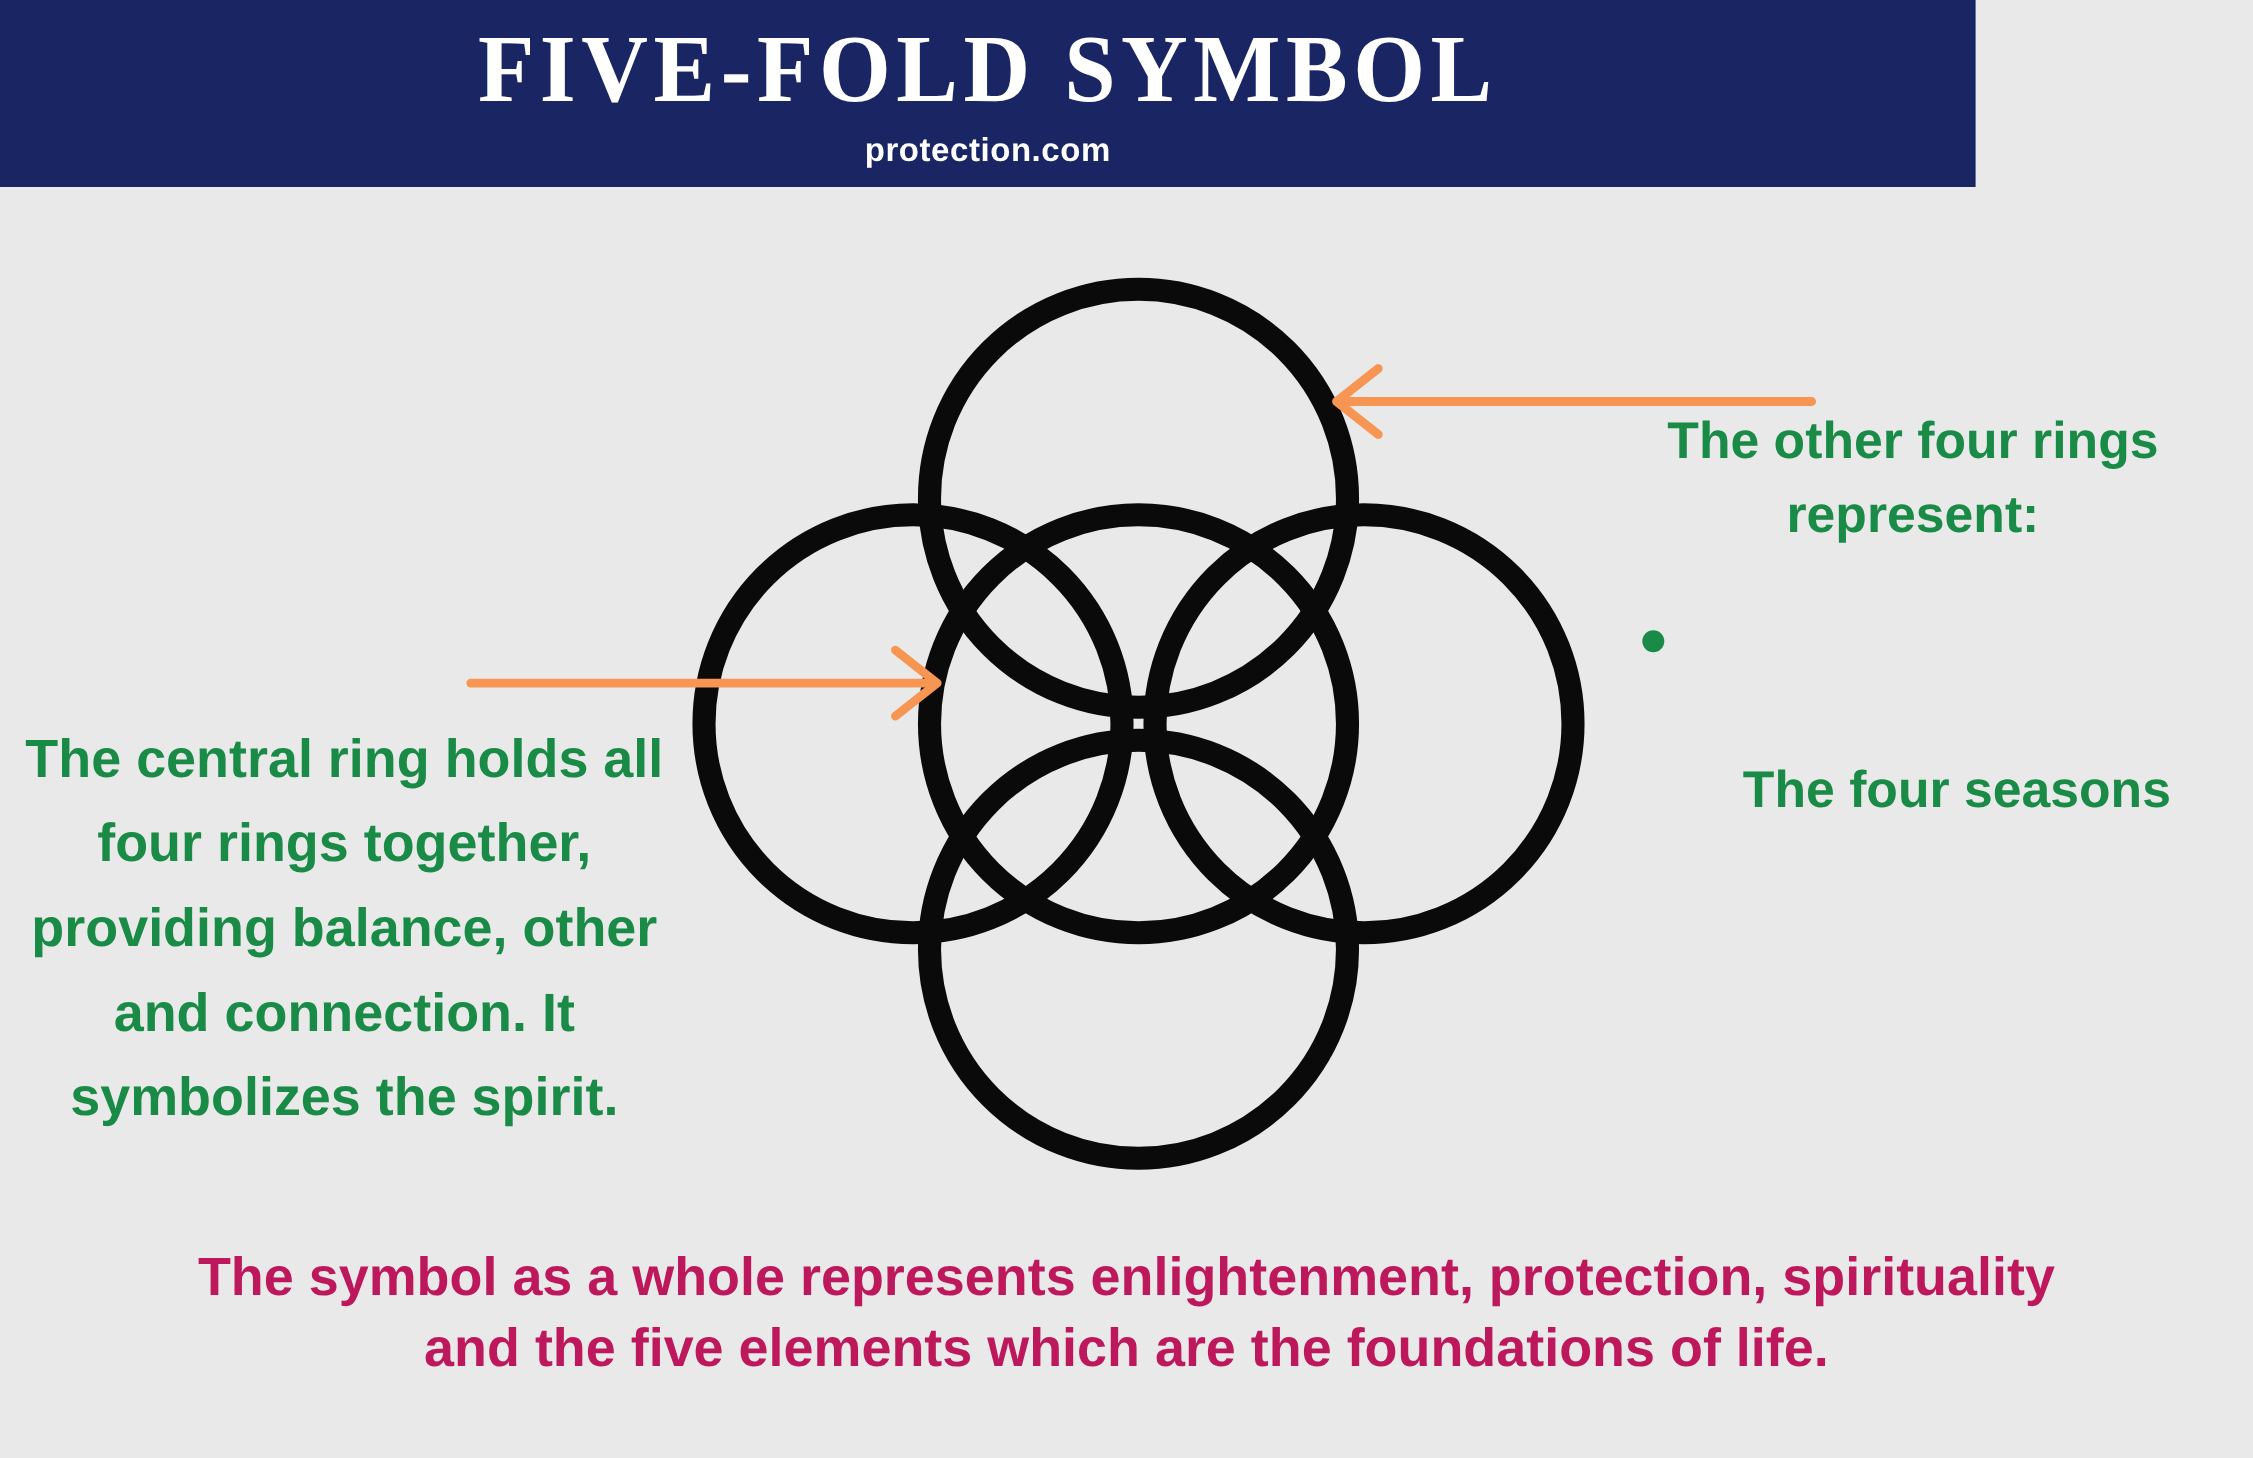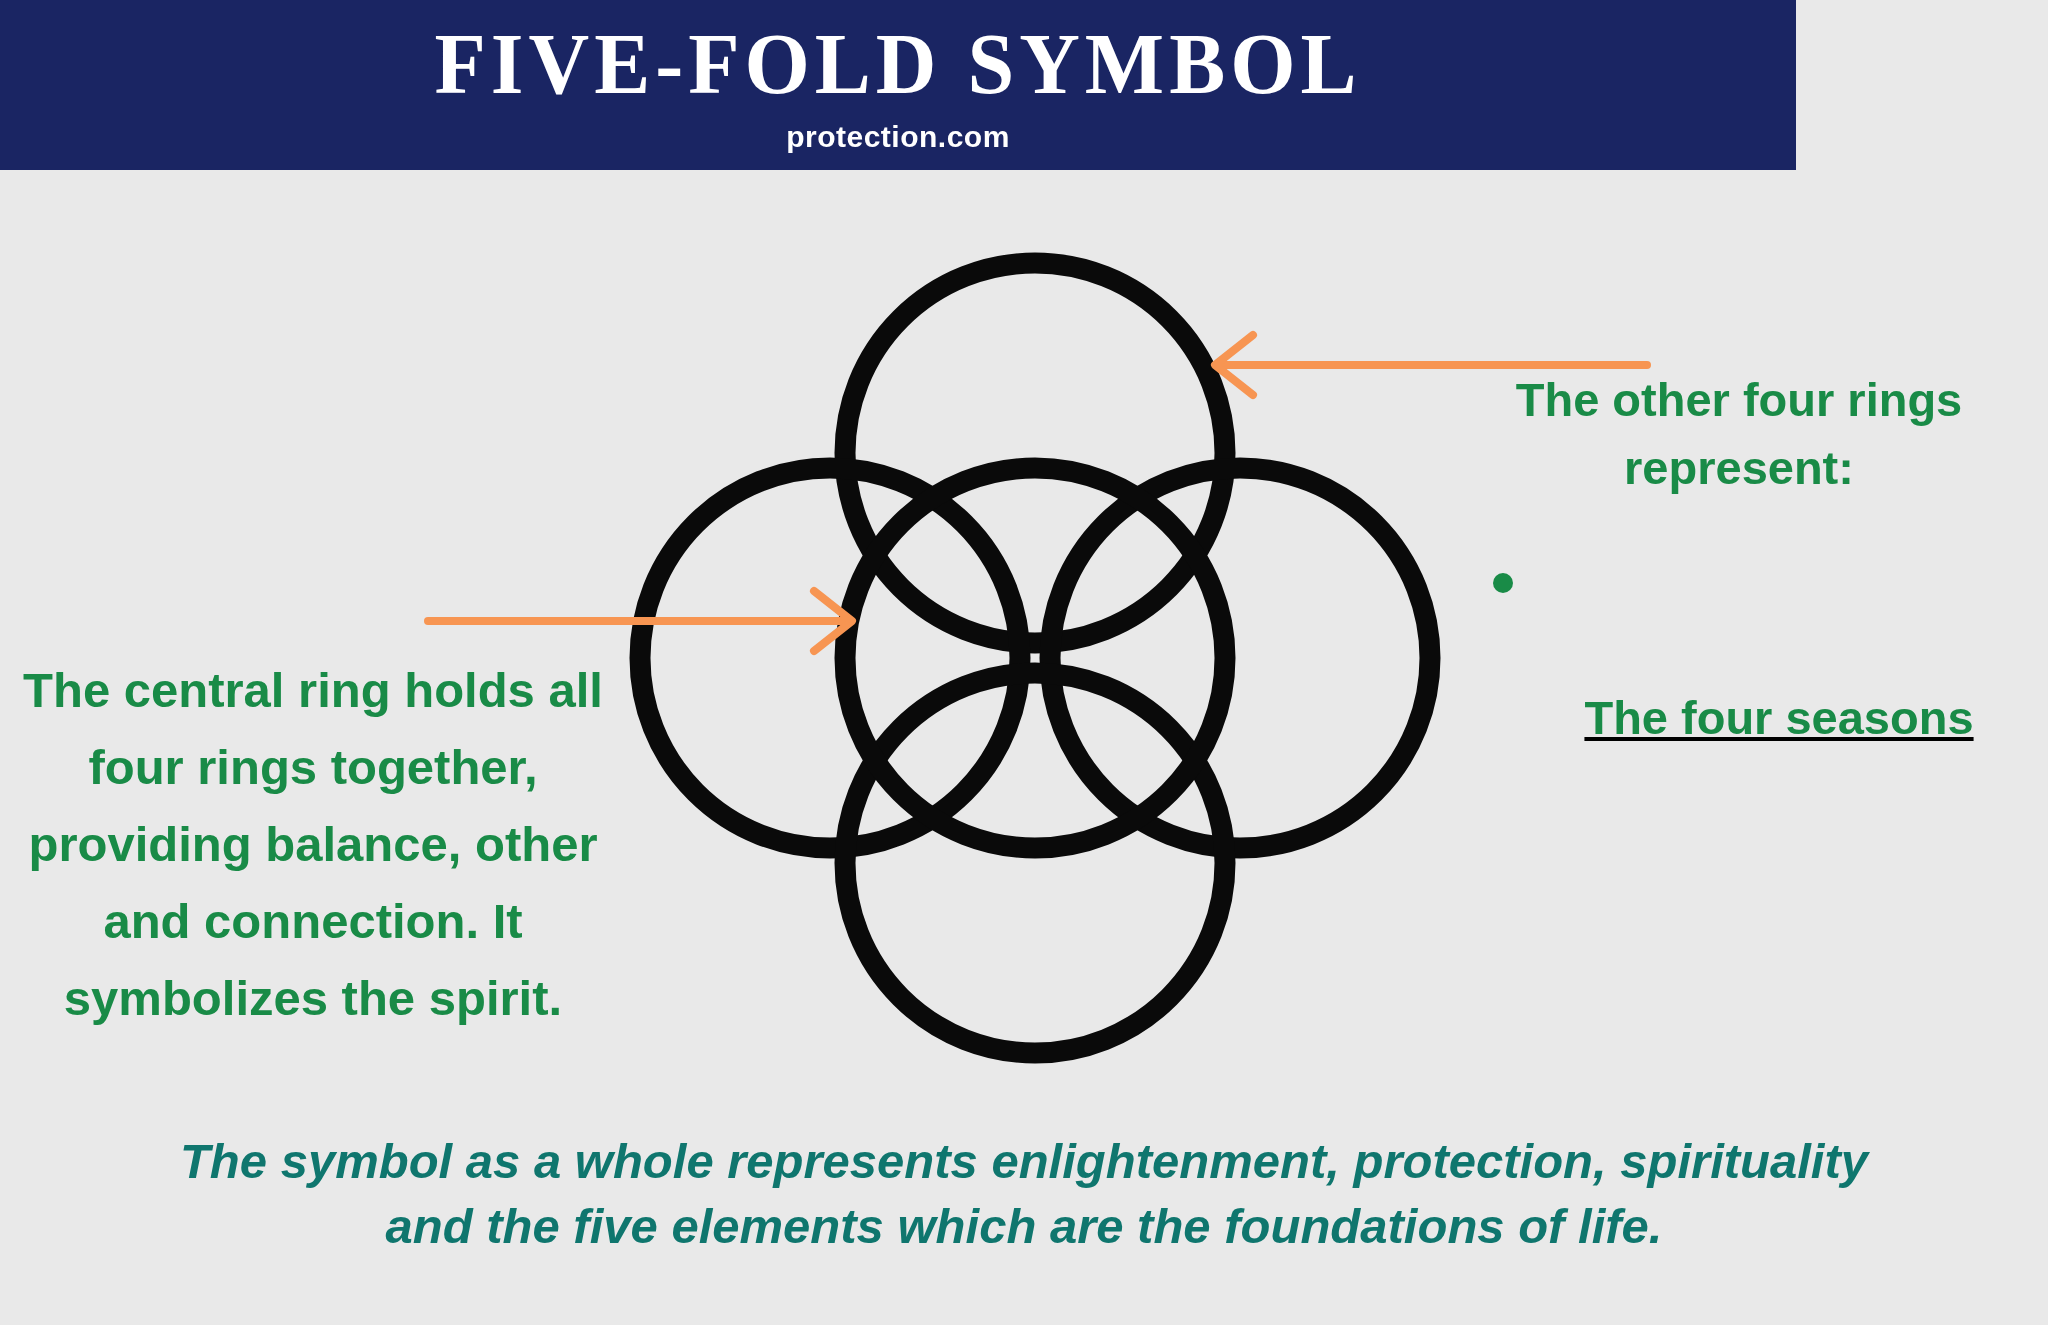--- a/index.html
+++ b/index.html
@@ -45,38 +45,37 @@
     font-size:49px;line-height:77px;
     color:#198b47;
   }
   .note-right-heading{
     left:1449px;top:366px;width:580px;
     font-size:47px;line-height:68px;
     color:#198b47;
   }
   .right-list{
     position:absolute;left:1449px;top:548px;width:580px;
-    margin:0;padding:0;list-style:none;text-decoration:underline;
+    margin:0;padding:0;list-style:none;
   }
   .right-list li{
     position:relative;
     padding-left:80px;
     font-size:47px;line-height:68px;font-weight:700;
     color:#198b47;text-align:center;white-space:pre-line;
   }
   .bullet-dot{
     position:absolute;left:44px;top:25px;
     width:20px;height:20px;border-radius:50%;
     background:#198b47;
   }
   .note-bottom{
     left:0;top:1129px;width:2048px;
     font-size:49px;line-height:65px;
-    color:#0f766e;
-    font-style:italic;
+    color:#be185d;
   }
 </style>
 </head>
 <body>
 
 <div class="header">
   <div class="title">FIVE-FOLD SYMBOL</div>
   <div class="subtitle">protection.com</div>
 </div>
 

